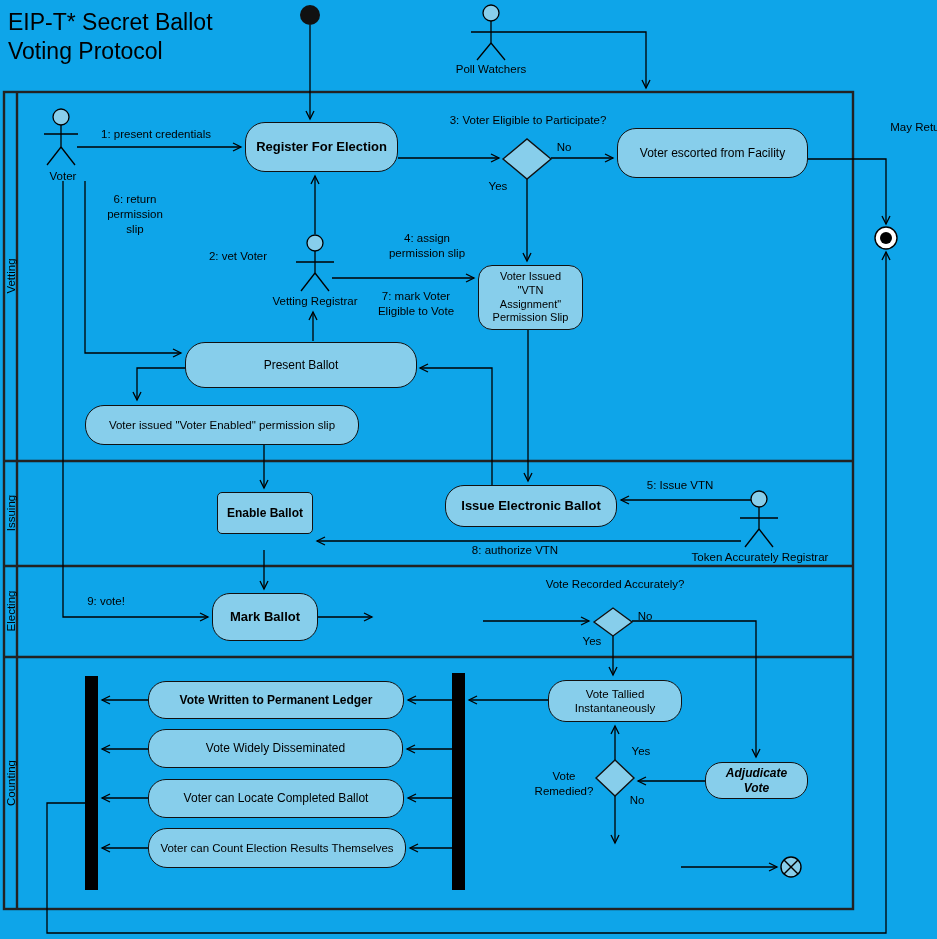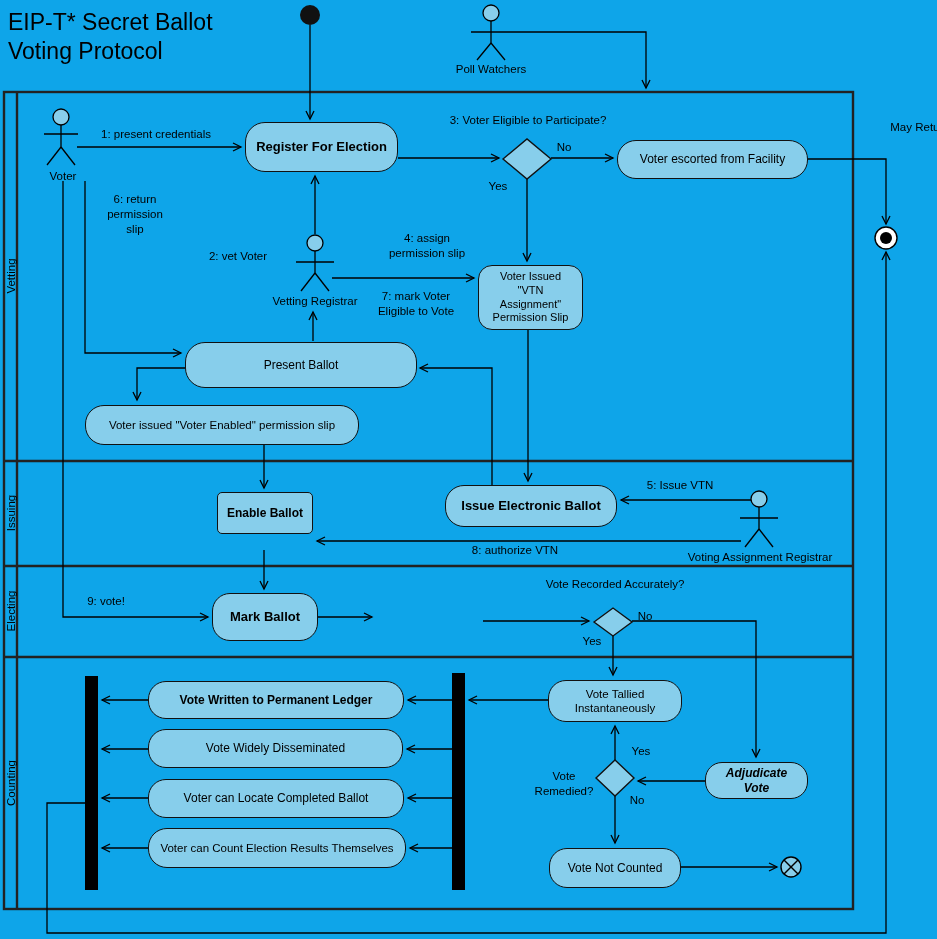--- a/index.html
+++ b/index.html
@@ -140,41 +140,40 @@
 Voting Protocol</div>
 
   <div class="lane-label" style="left:11px;top:276px;">Vetting</div>
   <div class="lane-label" style="left:11px;top:513px;">Issuing</div>
   <div class="lane-label" style="left:11px;top:611px;">Electing</div>
   <div class="lane-label" style="left:11px;top:783px;">Counting</div>
 
   <div class="lbl" style="left:431px;top:62px;width:120px;">Poll Watchers</div>
   <div class="lbl" style="left:33px;top:169px;width:60px;">Voter</div>
   <div class="lbl" style="left:255px;top:294px;width:120px;">Vetting Registrar</div>
-  <div class="lbl" style="left:680px;top:550px;width:160px;">Voting Assignment Registrar</div>
+  <div class="lbl" style="left:680px;top:550px;width:160px;">Token Accurately Registrar</div>
 
   <div class="node bold" style="left:245px;top:122px;width:153px;height:50px;font-size:13px;border-radius:20px;">Register For Election</div>
-  <div class="node" style="left:617px;top:140px;width:191px;height:39px;border-radius:19px;">Voter escorted from Facility</div>
+  <div class="node" style="left:617px;top:128px;width:191px;height:50px;border-radius:19px;">Voter escorted from Facility</div>
   <div class="node" style="left:478px;top:265px;width:105px;height:65px;font-size:11px;border-radius:14px;">Voter Issued
 "VTN
 Assignment"
 Permission Slip</div>
   <div class="node" style="left:185px;top:342px;width:232px;height:46px;border-radius:20px;">Present Ballot</div>
   <div class="node" style="left:85px;top:405px;width:274px;height:40px;font-size:11.5px;border-radius:19px;">Voter issued "Voter Enabled" permission slip</div>
   <div class="node bold" style="left:217px;top:492px;width:96px;height:42px;border-radius:5px;">Enable Ballot</div>
   <div class="node bold" style="left:212px;top:593px;width:106px;height:48px;font-size:13px;border-radius:18px;">Mark Ballot</div>
   <div class="node bold" style="left:445px;top:485px;width:172px;height:42px;font-size:13px;border-radius:19px;">Issue Electronic Ballot</div>
   <div class="node" style="left:548px;top:680px;width:134px;height:42px;font-size:11.5px;border-radius:18px;">Vote Tallied
 Instantaneously</div>
   <div class="node bold" style="left:705px;top:762px;width:103px;height:37px;border-radius:17px;font-style:italic;">Adjudicate Vote</div>
   <div class="node bold" style="left:148px;top:681px;width:256px;height:38px;border-radius:18px;">Vote Written to Permanent Ledger</div>
   <div class="node" style="left:148px;top:729px;width:255px;height:39px;border-radius:18px;">Vote Widely Disseminated</div>
   <div class="node" style="left:148px;top:779px;width:256px;height:39px;border-radius:18px;">Voter can Locate Completed Ballot</div>
   <div class="node" style="left:148px;top:828px;width:258px;height:40px;font-size:11.5px;border-radius:19px;">Voter can Count Election Results Themselves</div>
-  <div class="node" style="left:549px;top:848px;width:132px;height:40px;border-radius:18px;">Vote Not Counted</div>
 
   <div class="lbl" style="left:86px;top:127px;width:140px;">1: present credentials</div>
   <div class="lbl" style="left:198px;top:249px;width:80px;">2: vet Voter</div>
   <div class="lbl" style="left:438px;top:113px;width:180px;">3: Voter Eligible to Participate?</div>
   <div class="lbl" style="left:549px;top:140px;width:30px;">No</div>
   <div class="lbl" style="left:483px;top:179px;width:30px;">Yes</div>
   <div class="lbl" style="left:367px;top:231px;width:120px;">4: assign
 permission slip</div>
   <div class="lbl" style="left:630px;top:478px;width:100px;">5: Issue VTN</div>
   <div class="lbl" style="left:85px;top:192px;width:100px;">6: return

